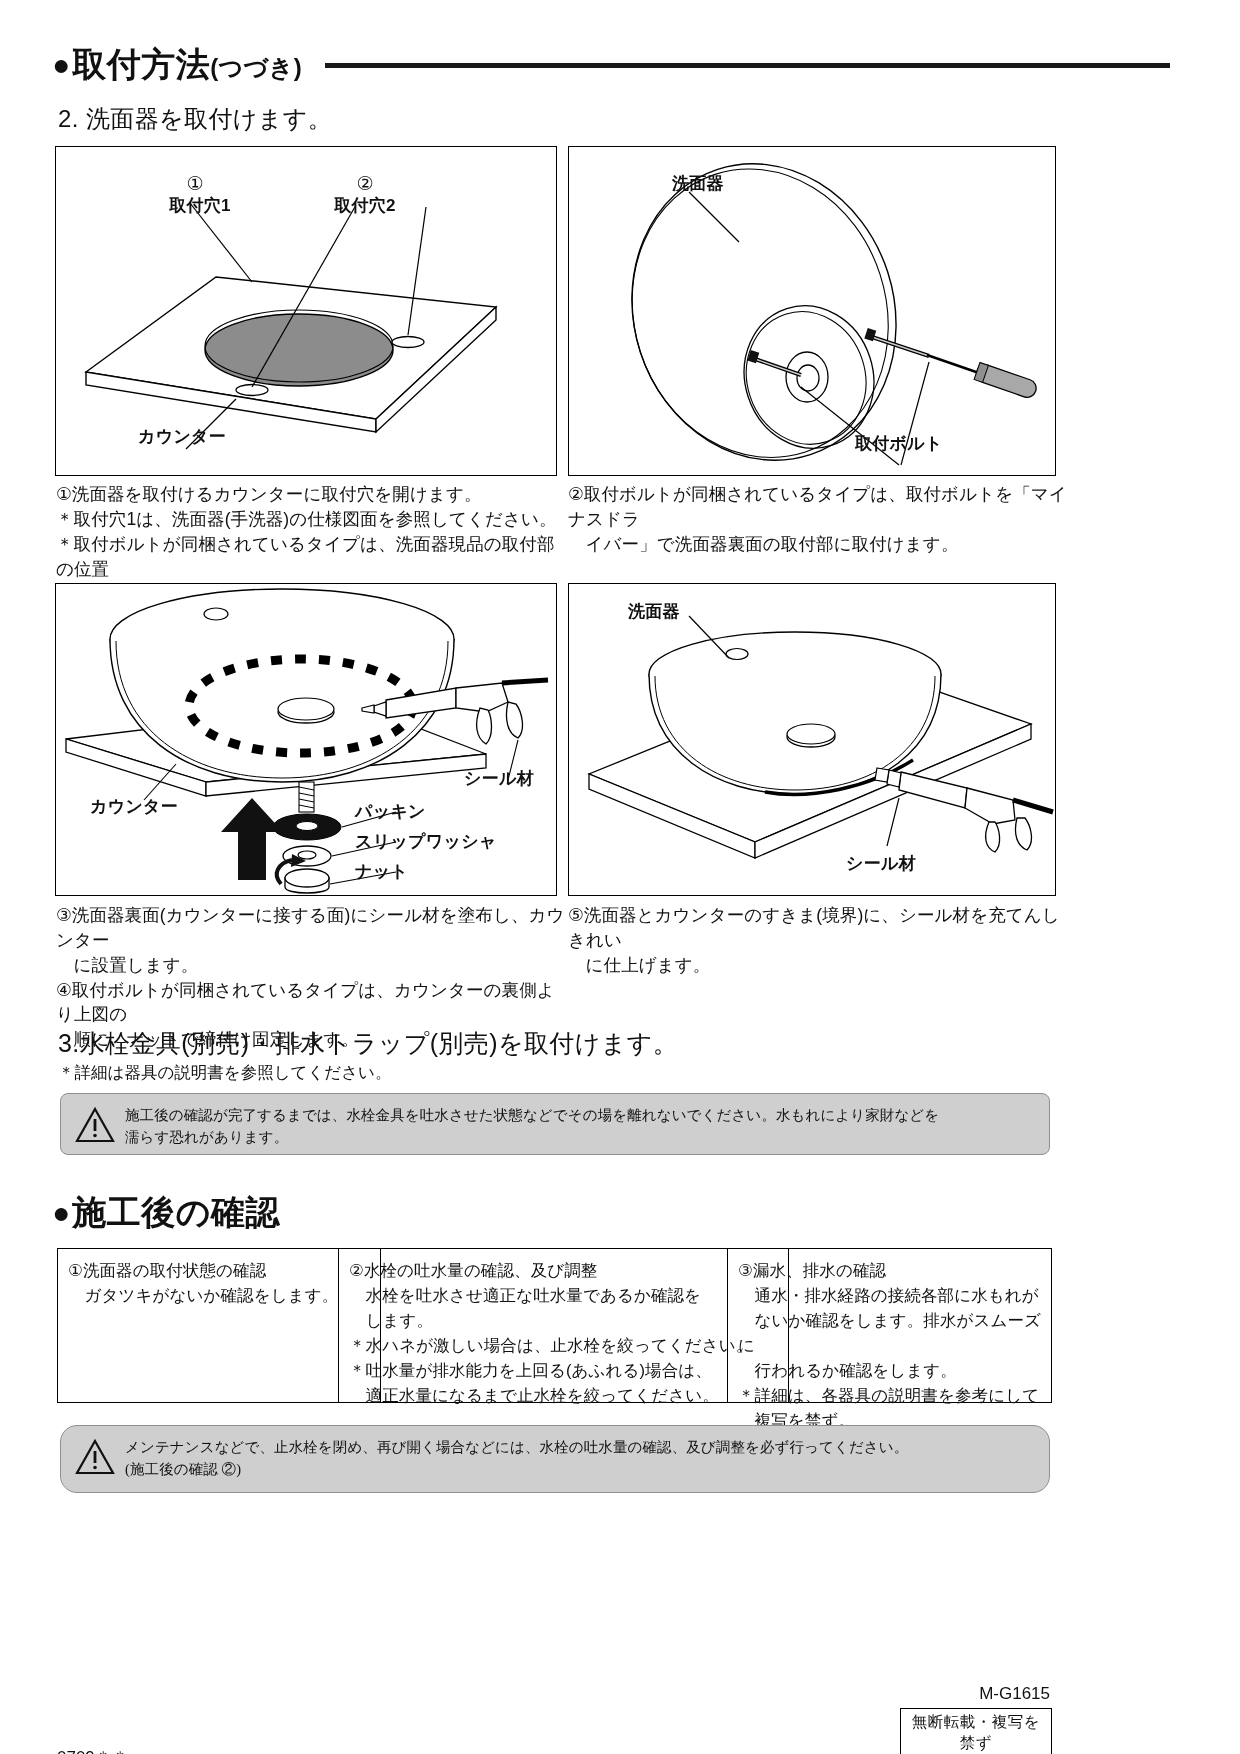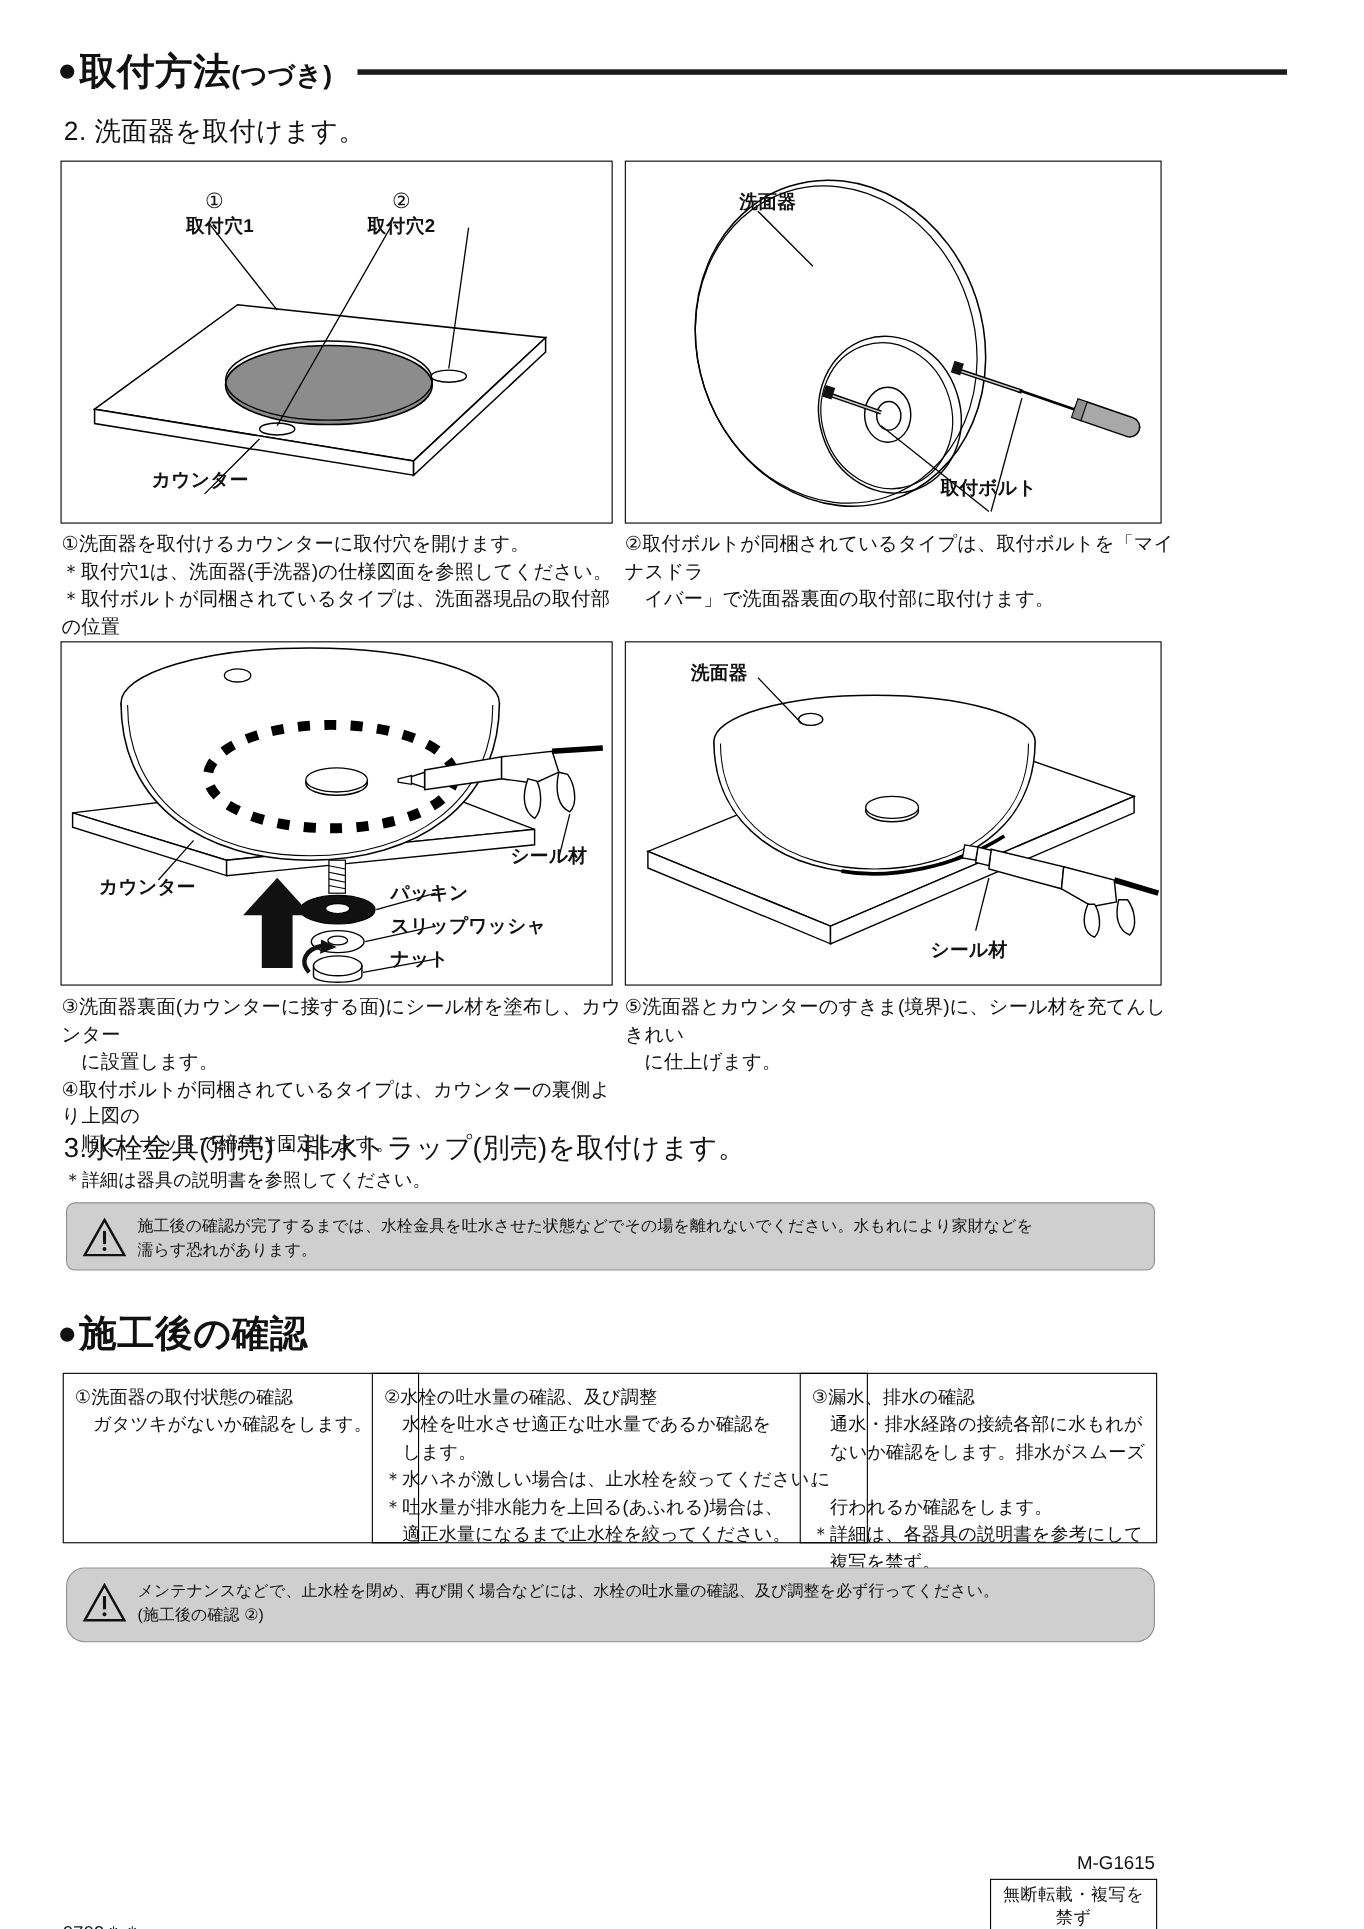--- a/index.html
+++ b/index.html
@@ -87,20 +87,21 @@
 
   
   .warn {
     position: absolute;
     background: #cfcfcf;
     border: 1px solid #8f8f8f;
     border-radius: 8px;
     display: flex;
     align-items: flex-start;
     padding: 10px 12px 10px 10px;
+    font-family: Liberation Serif, serif;
   }
   .warn .tri {
     flex: 0 0 auto;
     margin: 3px 10px 0 4px;
   }
   .warn .wtext {
     font-size: 14.5px;
     line-height: 1.5;
     white-space: pre-line;
     letter-spacing: 0.1px;

